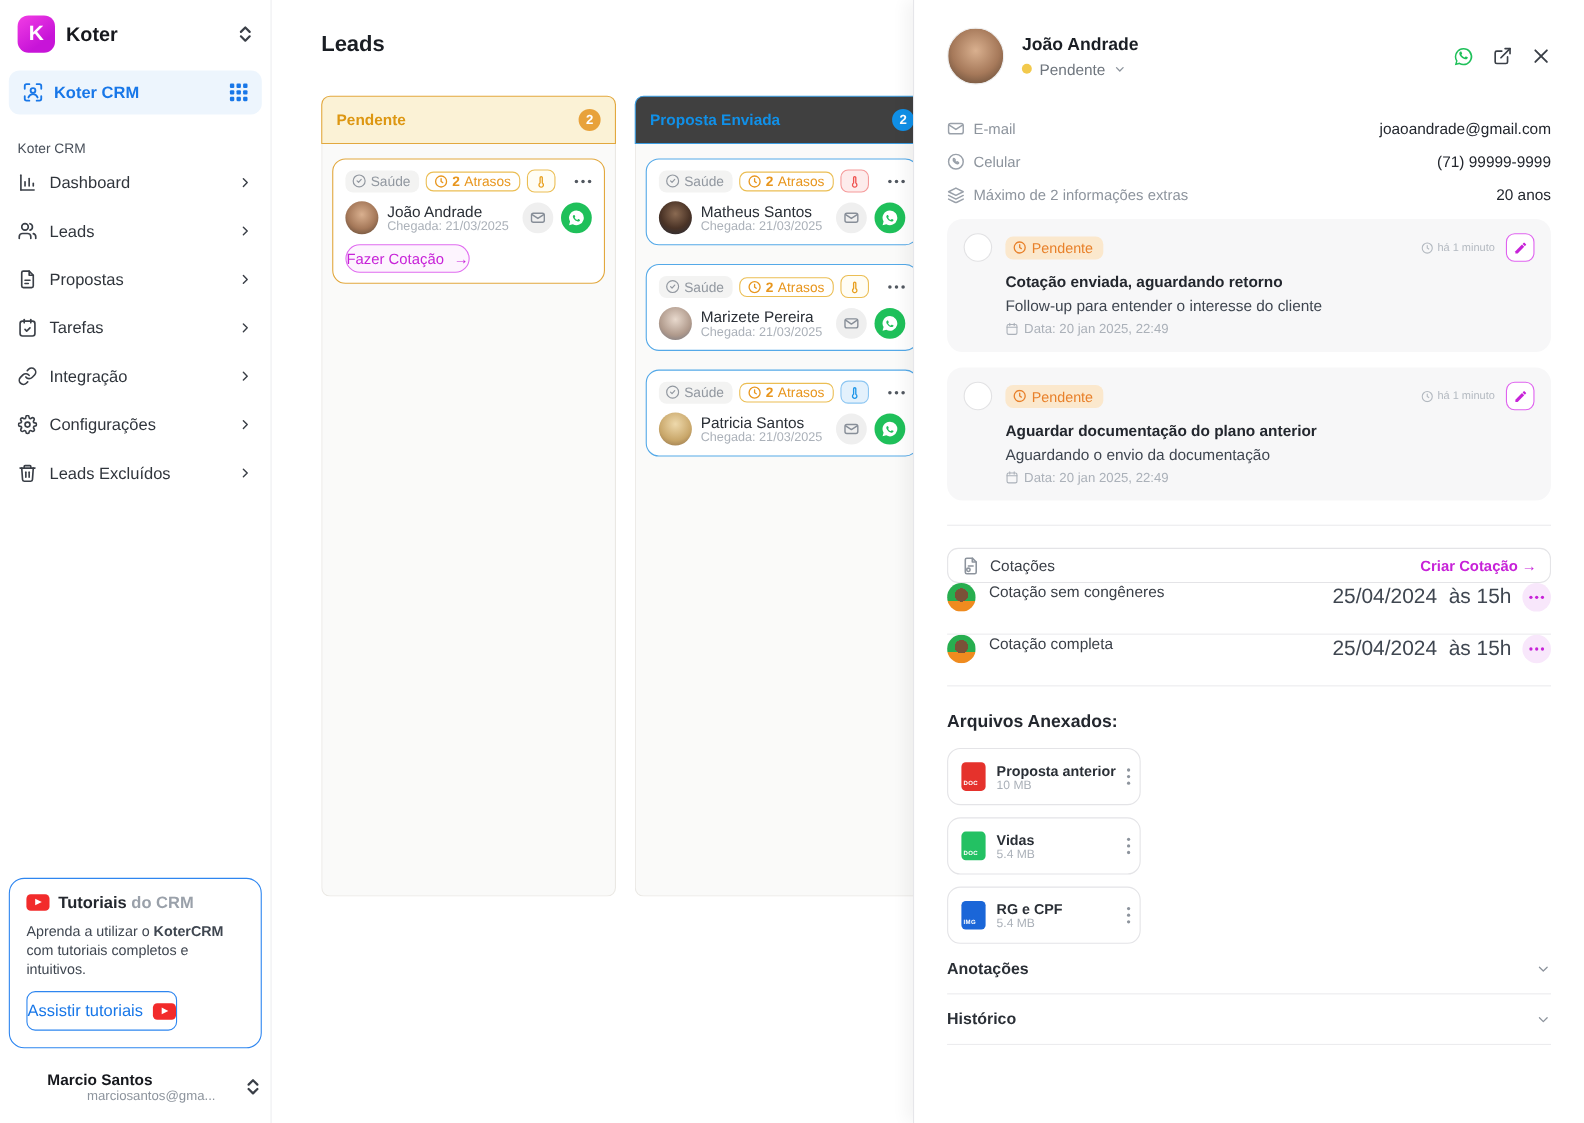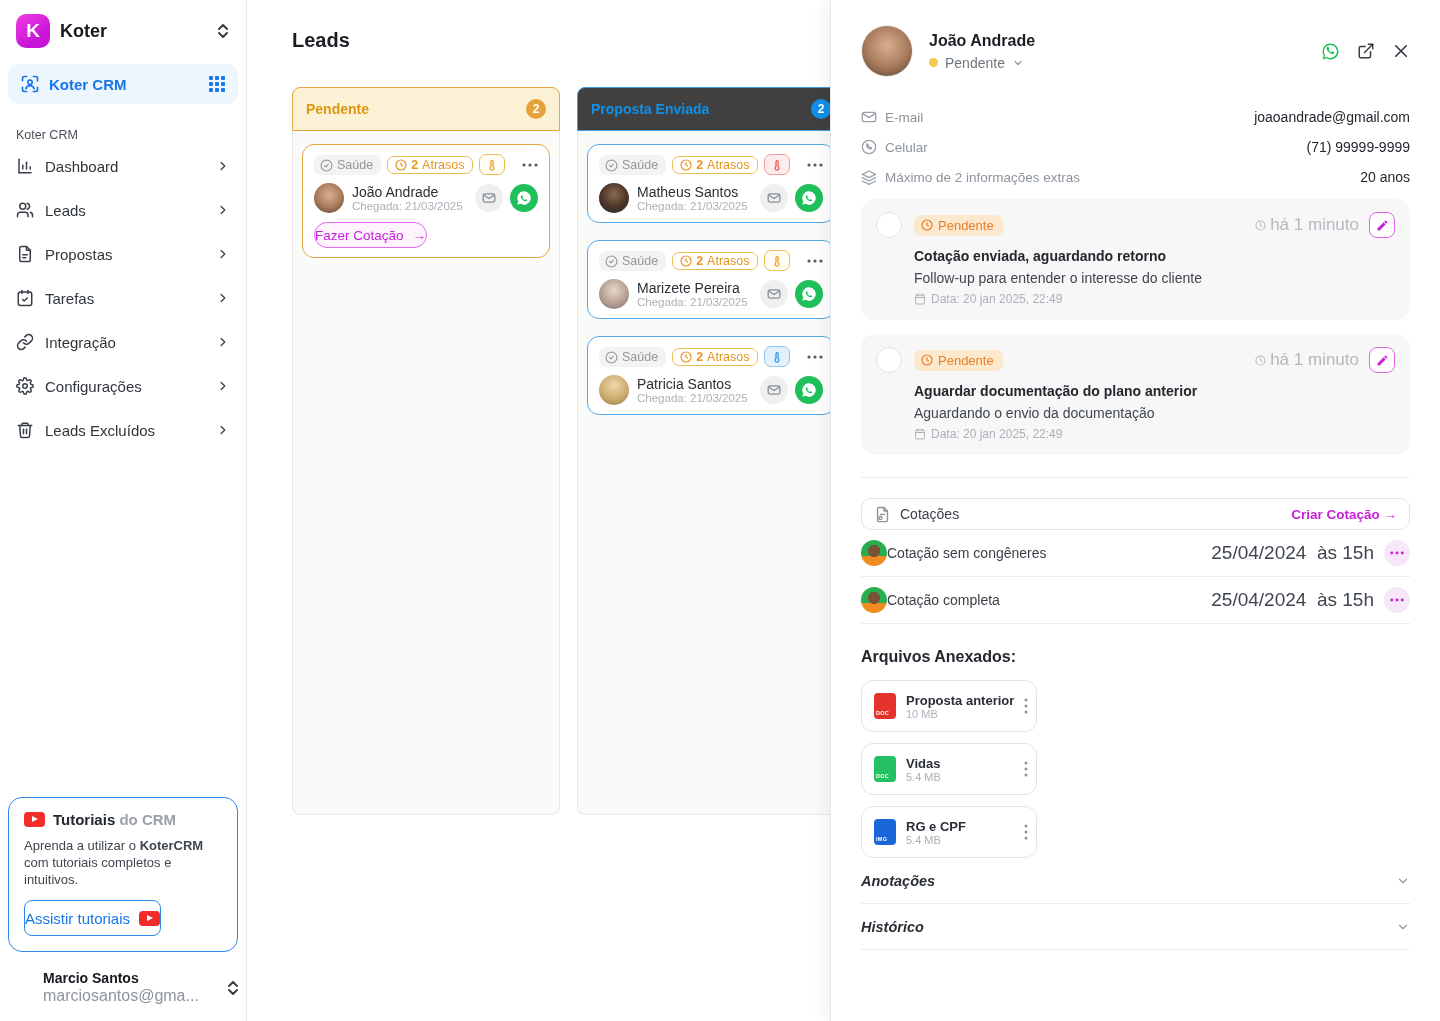--- a/index.html
+++ b/index.html
@@ -32,21 +32,21 @@
   .tut-title .muted { color:#9AA1AA; }
   .tut-body { margin-top:9px; font-size:13px; color:#3F4650; line-height:1.32; }
   .tut-btn { margin-top:12px; height:36px; border:1.5px solid #2E86F0; border-radius:8px;
     display:flex; align-items:center; justify-content:center; gap:9px; color:#1877E8; font-size:15px;
     background:#fff; cursor:pointer; }
   .user-row { padding:8px 16px 16px; display:flex; align-items:center; gap:27px; }
   .user-avatar { width:34px; height:34px; border-radius:9px;
     background:radial-gradient(circle at 50% 38%, #6b5b4e 0 28%, transparent 30%),
       linear-gradient(160deg,#3a3532,#15110f); }
   .user-name { font-size:14px; font-weight:bold; color:#16181D; line-height:1.2; }
-  .user-email { font-size:16px; color:#8D949D; }
+  .user-email { font-size:12px; color:#8D949D;margin-left:36px; }
   .user-selector { margin-left:auto; color:#3A3F47; }
 
   
   .main { flex:1; position:relative; overflow:hidden; background:#fff; }
   .page-title { position:absolute; left:45px; top:29px; font-size:20px; font-weight:600; color:#1A1E24; }
   .kcol { position:absolute; top:87px; width:268px; }
   .kcol.col-1 { left:45px; }
   .kcol.col-2 { left:330px; }
   .kcol-header { height:44px; border-radius:8px 8px 0 0; border:1.5px solid; display:flex;
     align-items:center; padding:0 13px; font-size:14px; font-weight:bold; }
@@ -56,21 +56,21 @@
     font-size:12px; font-weight:bold; display:flex; align-items:center; justify-content:center; }
   .kcol.col-1 .kcol-count { background:#E8A23B; }
   .kcol.col-2 .kcol-count { background:#1090E8; }
   .kcol-body { height:684px; background:#FAFAF9; border:1px solid #EAE8E4; border-top:none;
     border-radius:0 0 8px 8px; padding:13px 9px; }
   .lead-card { background:#fff; border:1.5px solid; border-radius:12px; padding:9px 11px; margin-bottom:17px; }
   .kcol.col-1 .lead-card { border-color:#E2A83E; }
   .kcol.col-2 .lead-card { border-color:#54A9E8; }
   .card-tags { display:flex; align-items:center; gap:6px; }
   .tag-saude { background:#F3F3F2; border-radius:7px; padding:3px 8px 3px 6px; display:flex;
-    align-items:flex-end; gap:4px; color:#9298A0; font-size:12.5px; }
+    align-items:center; gap:4px; color:#9298A0; font-size:12.5px; }
   .tag-atrasos { border:1.5px solid #EBBE54; border-radius:7px; padding:1px 7px; display:flex;
     align-items:center; gap:4px; color:#E8961E; font-size:12.5px; background:#fff; }
   .tag-atrasos b { font-weight:bold; }
   .tag-thermo { border:1.5px solid; border-radius:7px; width:26px; height:21px; display:flex;
     align-items:center; justify-content:center; }
   .thermo-amber { border-color:#EBBE54; background:#FFFDF4; color:#E8A020; }
   .thermo-red   { border-color:#F59A9A; background:#FDECEC; color:#EF5350; }
   .thermo-blue  { border-color:#8CC6F2; background:#E3F1FC; color:#1E96E8; }
   .card-menu { margin-left:auto; color:#525860; cursor:pointer; }
   .card-person { display:flex; align-items:center; gap:8px; margin-top:8px; }
@@ -111,28 +111,28 @@
     display:flex; align-items:center; gap:9px; padding:0 12px; }
   .section-bar .s-ic { color:#8D949D; }
   .bar-label { font-size:14px; color:#3A3F47; }
   .bar-action { margin-left:auto; font-size:13.5px; font-weight:bold; color:#C722D8; cursor:pointer; }
   .task-card { margin-top:14px; background:#F7F7F8; border-radius:14px; padding:13px 15px 14px; }
   .task-top { display:flex; align-items:center; gap:12px; }
   .task-check { width:26px; height:26px; border-radius:50%; background:#fff; border:1.5px solid #E2E2E4; cursor:pointer; }
   .task-badge { background:#FBE8CD; color:#E8802A; border-radius:7px; padding:3px 9px 3px 7px;
     display:flex; align-items:center; gap:5px; font-size:13px; }
   .task-right { margin-left:auto; display:flex; align-items:center; gap:10px; }
-  .task-time { display:flex; align-items:center; gap:4px; color:#B3B9C0; font-size:17px; }
+  .task-time { display:flex; align-items:center; gap:4px; color:#B3B9C0; font-size:10px; }
   .edit-btn { width:26px; height:26px; border-radius:8px; border:1.5px solid #DF63EF; background:#fff;
     color:#C722D8; display:flex; align-items:center; justify-content:center; cursor:pointer; }
   .task-title { margin:10px 0 0 38px; font-size:14px; font-weight:bold; color:#23272E; }
   .task-desc { margin:6px 0 0 38px; font-size:14px; color:#3F4650; }
   .task-date { margin:6px 0 0 38px; font-size:12px; color:#ABB1B9; display:flex; align-items:center; gap:5px; }
   .divider { border:none; border-top:1px solid #ECECEE; margin:22px 0 20px; }
-  .quote-row { height:47px; display:flex; align-items:center; border-bottom:1px solid #ECECEE; }
+  .quote-row { height:47px; display:flex; align-items:flex-start; gap:12px; border-bottom:1px solid #ECECEE; }
   .quote-avatar { width:26px; height:26px; border-radius:50%; flex:none;
     background:radial-gradient(circle at 50% 42%, #7a5238 0 30%, transparent 31%),
       linear-gradient(180deg,#27ae4f 62%, #ef8b1f 62%); }
   .quote-title { font-size:14px; color:#3A3F47; }
   .quote-right { margin-left:auto; display:flex; align-items:center; gap:10px; }
   .quote-date { font-size:19px; color:#3F4650; }
   .quote-menu { width:26px; height:26px; border-radius:50%; background:#F8E7FB; color:#C722D8;
     display:flex; align-items:center; justify-content:center; cursor:pointer; }
   .files-title { margin-top:24px; font-size:16px; font-weight:600; color:#23272E; }
   .files-row { margin-top:14px; display:flex; gap:11px;flex-direction:column; }
@@ -140,21 +140,21 @@
     display:flex; align-items:center; gap:10px; padding:0 8px 0 12px; }
   .file-icon { width:22px; height:26px; border-radius:4px; position:relative; flex:none; }
   .file-icon span { position:absolute; left:2px; bottom:3px; color:#fff; font-size:5.5px; font-weight:bold;
     letter-spacing:.3px; }
   .file-meta { min-width:0; }
   .file-name { font-size:13px; font-weight:600; color:#2A2F36; white-space:nowrap; }
   .file-size { font-size:11px; color:#ABB1B9; }
   .file-menu { margin-left:auto; color:#8D949D; cursor:pointer; }
   .accordion { height:46px; display:flex; align-items:center; border-bottom:1px solid #ECECEE; cursor:pointer; }
   .accordion:first-of-type { margin-top:16px; }
-  .acc-label { font-size:14.5px; font-weight:600; color:#2A2F36;font-style:italic; }
+  .acc-label { font-size:14.5px; font-weight:600; color:#2A2F36; }
   .acc-chev { margin-left:auto; color:#8D949D; }
   .yt-ic { width:21px; height:15px; border-radius:4px; background:#F22B2B; position:relative; flex:none; }
   .yt-ic::after { content:""; position:absolute; left:8px; top:4px; border-left:6px solid #fff;
     border-top:3.5px solid transparent; border-bottom:3.5px solid transparent; }
 </style>
 </head>
 <body>
 
 <aside class="sidebar">
   <div class="logo-row">

